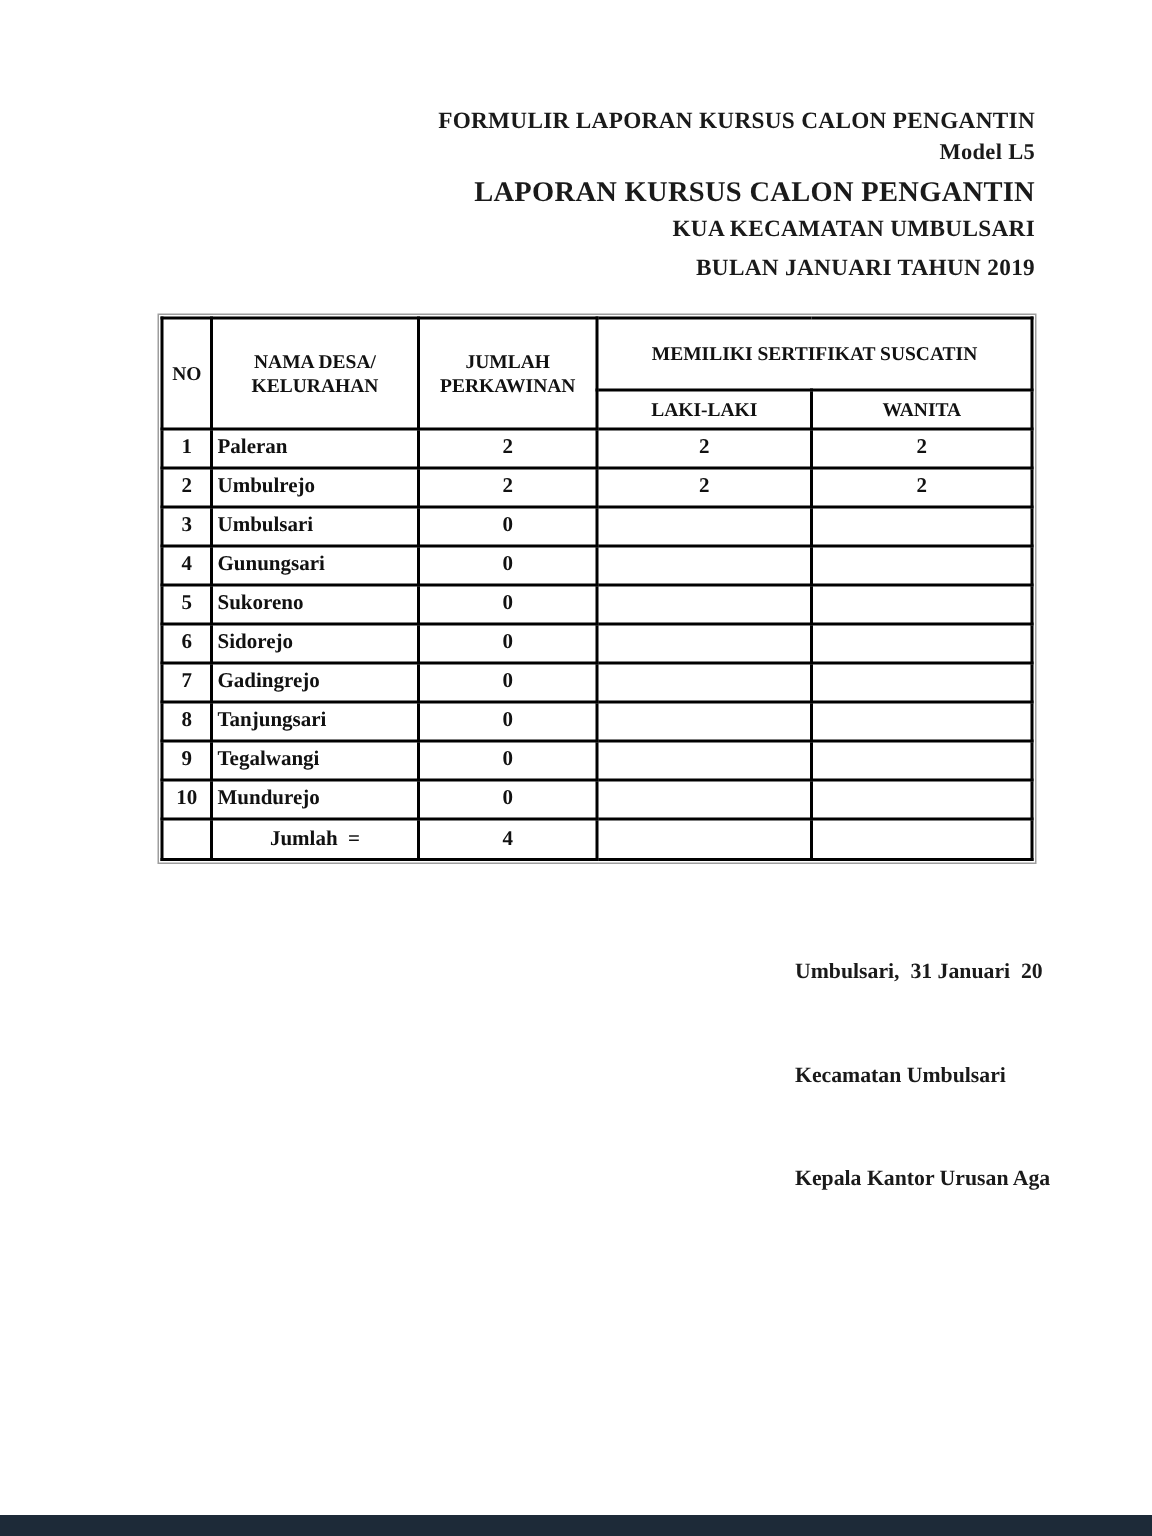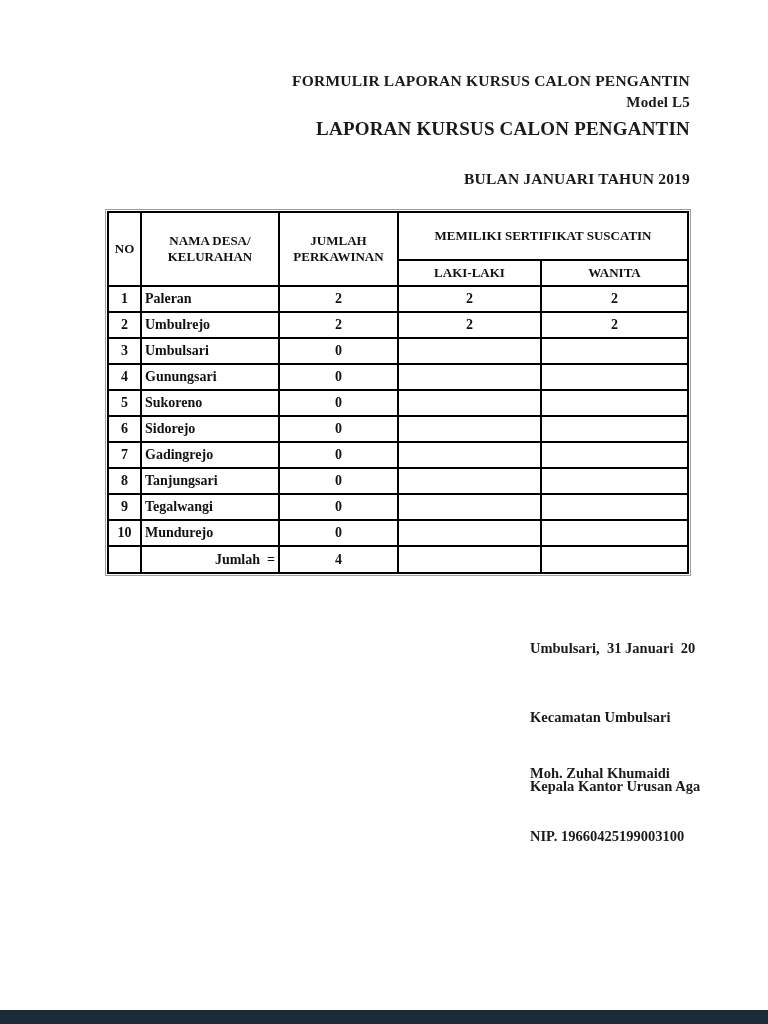--- a/index.html
+++ b/index.html
@@ -48,21 +48,21 @@
     line-height: 1.25;
     font-weight: bold;
   }
   tr.head-main th { height: 46px; }
   tr.head-sub th { height: 24px; }
   table.report td { height: 24px; font-size: 14px; }
   td.c-no   { text-align: center; }
   td.c-name { text-align: left; padding-left: 5px; }
   td.c-num  { text-align: center; }
   tr.total-row td { height: 25px; }
-  td.c-total-label { text-align: right; padding-right: 4px; white-space: pre; }
+  td.c-total-label { text-align: center; padding-right: 4px; white-space: pre; }
 
   
   .note-left {
     left: 108px; top: 617px;
     font-style: italic; font-weight: 600;
     font-size: 14.5px; line-height: 22.5px;
     white-space: pre;
   }
   .sign-right {
     left: 530px; top: 591px;
@@ -79,20 +79,21 @@
   .bottom-bar { left: 0; top: 1010px; width: 768px; height: 14px; }
 </style>
 </head>
 <body>
 
 <div class="page">
 
   <div class="abs title-band t1">FORMULIR LAPORAN KURSUS CALON PENGANTIN</div>
   <div class="abs title-band model">Model L5</div>
   <div class="abs title-band t2">LAPORAN KURSUS CALON PENGANTIN</div>
+  <div class="abs title-band t3">KUA KECAMATAN UMBULSARI</div>
   <div class="abs title-band t4">BULAN JANUARI TAHUN 2019</div>
 
   <div class="abs table-wrap">
     <table class="report">
       <colgroup>
         <col style="width:33px">
           <col style="width:138px">
           <col style="width:119px">
           <col style="width:143px">
           <col style="width:147px">
@@ -193,20 +194,16 @@
     </table>
   </div>
 
 
   <div class="abs sign-right">
     <span class="line">Umbulsari,  31 Januari  20</span>
     <span class="line">Kecamatan Umbulsari</span>
     <span class="line">Kepala Kantor Urusan Aga</span>
   </div>
 
-  <div class="abs sign-name">
-    <span class="line">Moh. Zuhal Khumaidi</span>
-    <span class="line">NIP. 19660425199003100</span>
-  </div>
 
   <div class="abs bottom-bar" style="background: rgb(29, 42, 56);"></div>
 
 </div>
 
 </body></html>

